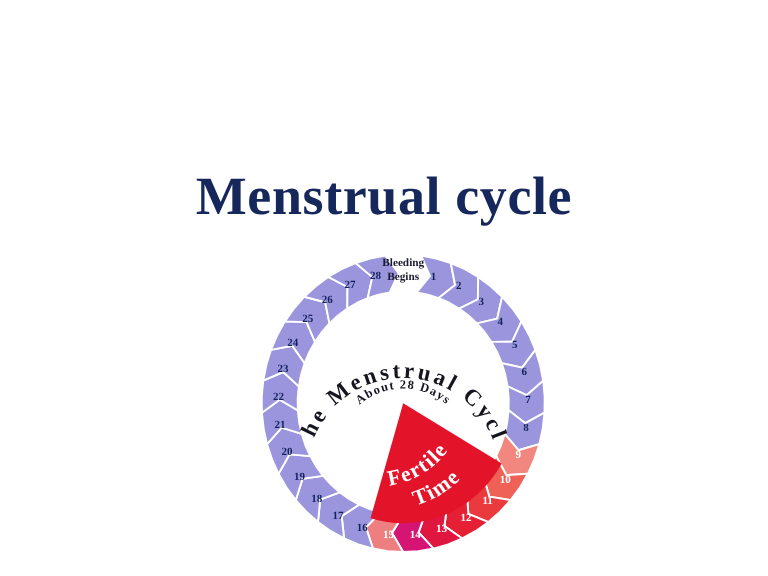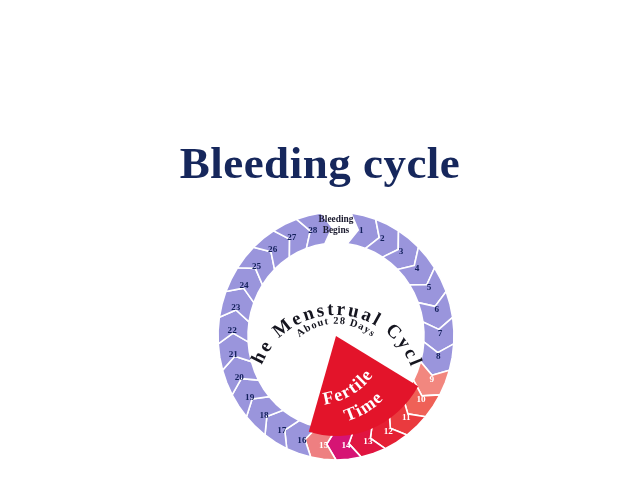--- a/index.html
+++ b/index.html
@@ -86,21 +86,21 @@
     font-weight: bold;
     fill: #ffffff;
     letter-spacing: 1.2px;
   }
 </style>
 </head>
 <body>
 
 <div id="slide">
 
-  <div id="page-title">Bleeding cycle</div>
+  <div id="page-title">Menstrual cycle</div>
 
   <div id="cycle-diagram">
     <svg viewBox="0 0 244 250" xmlns="http://www.w3.org/2000/svg">
       <g id="day-segments">
           <g>
             <path d="M 135.00 1.01 L 147.49 3.41 L 159.66 7.21 L 163.24 25.52 L 149.58 36.41 L 140.50 33.56 L 131.19 31.75 L 142.27 18.07 Z" fill="#9a95dc" stroke="#ffffff" stroke-width="1.6" stroke-linejoin="round"></path>
             <text x="145.32" y="21.09" text-anchor="middle" class="seg-num-purple">1</text>
           </g>
           <g>
             <path d="M 159.66 7.21 L 171.37 12.37 L 182.49 18.81 L 182.21 37.53 L 166.60 45.11 L 158.31 40.28 L 149.58 36.41 L 163.24 25.52 Z" fill="#9a95dc" stroke="#ffffff" stroke-width="1.6" stroke-linejoin="round"></path>

